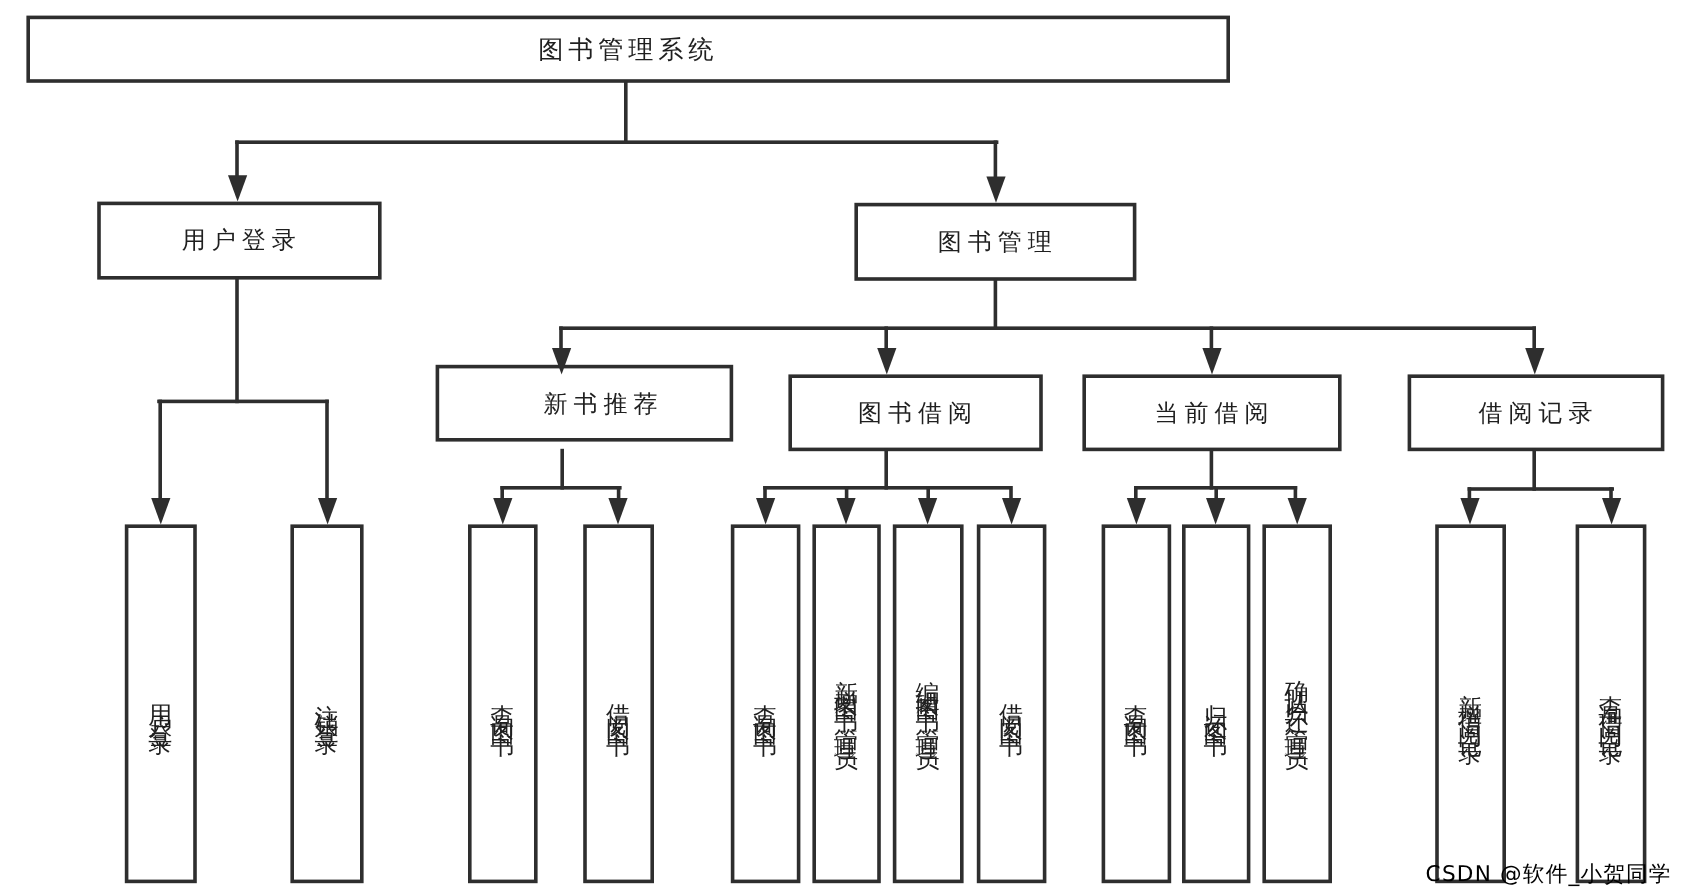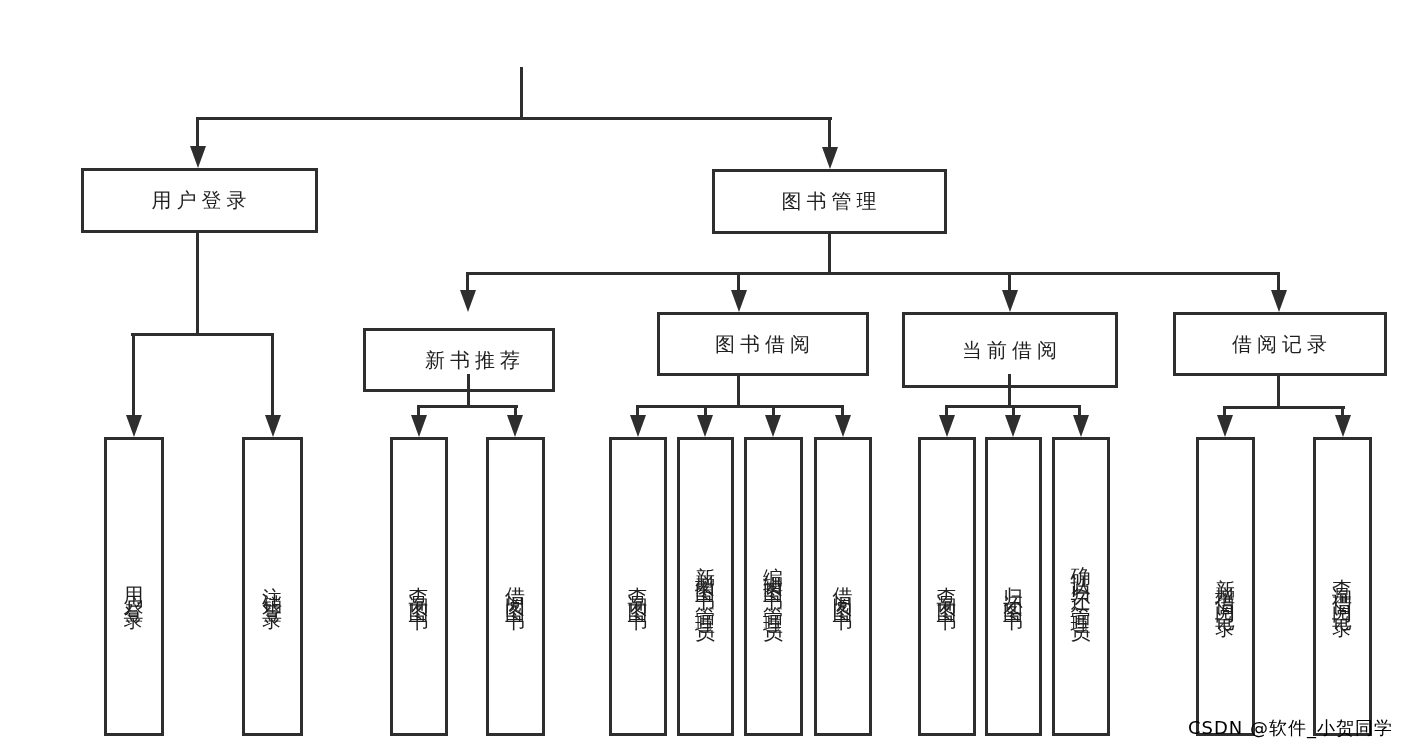--- a/index.html
+++ b/index.html
@@ -40,38 +40,41 @@
     left:1188px;top:716px;
     font-size:18px;letter-spacing:1px;
     color:#000000;white-space:nowrap;
   }
 </style>
 </head>
 <body>
 
 <div id="canvas">
 
+  <div class="box rootbox" style="left:22px;top:13px;width:1003px;height:56px;">
+    <span>图书管理系统</span>
+  </div>
 
   <div class="box hbox" style="left:81px;top:168px;width:237px;height:65px;">
     <span>用户登录</span>
   </div>
 
   <div class="box hbox" style="left:712px;top:169px;width:235px;height:65px;">
     <span>图书管理</span>
   </div>
 
-  <div class="box hbox" style="left:363px;top:328px;width:192px;height:64px;padding-left:28px;">
+  <div class="box hbox" style="left:363px;top:304px;width:248px;height:64px;padding-left:28px;">
     <span>新书推荐</span>
   </div>
 
   <div class="box hbox" style="left:633px;top:312px;width:212px;height:64px;margin-left:24px;">
     <span>图书借阅</span>
   </div>
 
-  <div class="box hbox" style="left:902px;top:312px;width:216px;height:76px;text-align:center;">
+  <div class="box hbox" style="left:902px;top:312px;width:216px;height:64px;text-align:center;">
     <span>当前借阅</span>
   </div>
 
   <div class="box hbox" style="left:1173px;top:312px;width:214px;height:64px;">
     <span>借阅记录</span>
   </div>
 
   <div class="box vbox" style="left:104px;top:437px;width:60px;height:299px;">
     <span>用户登录</span>
   </div>

